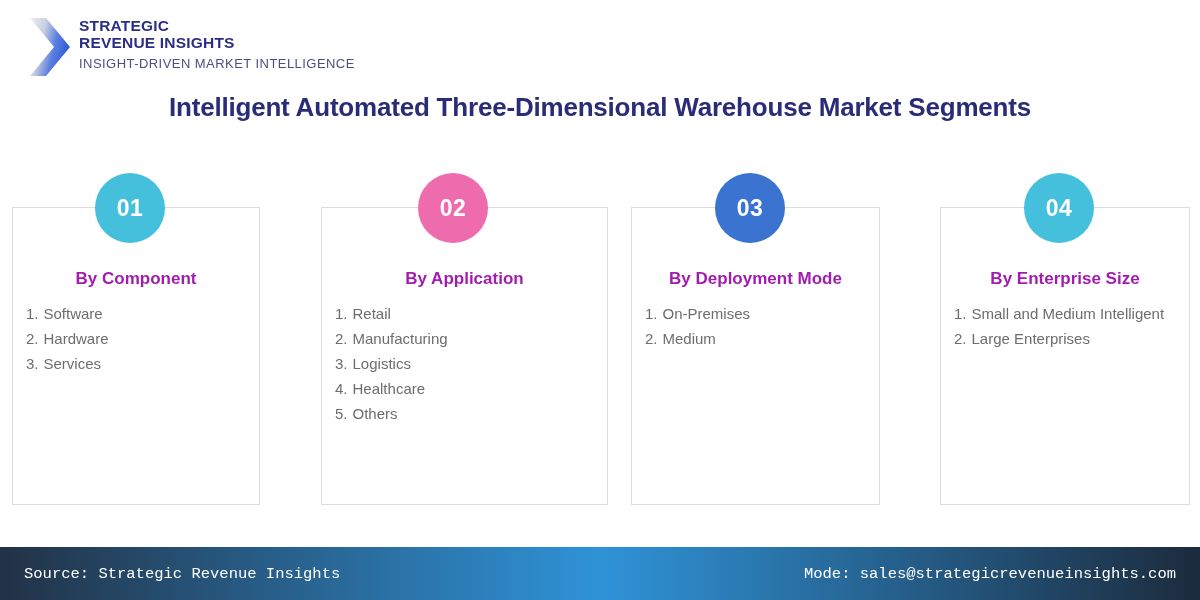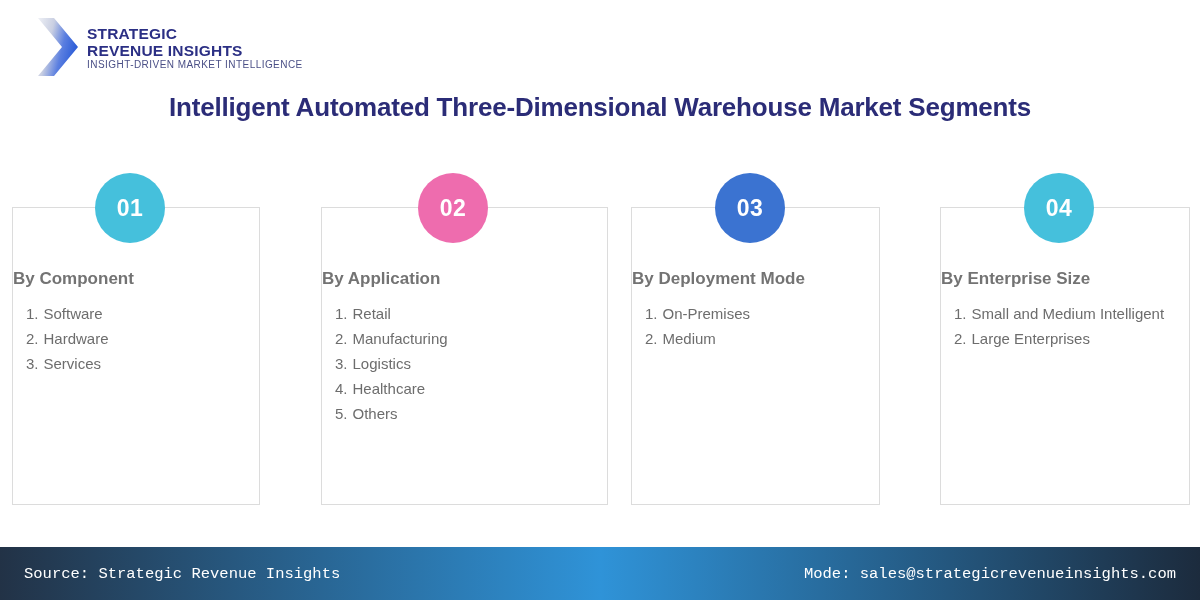--- a/index.html
+++ b/index.html
@@ -7,37 +7,37 @@
   body {
     font-family:"Liberation Sans", sans-serif;
     background:#ffffff;
     overflow:hidden;
     position:relative;
   }
 
   
   .logo-block {
     position:absolute;
-    left:36px; top:16px;
-    display:flex;
-    align-items:center;
+    left:28px; top:16px;
+    display:flex;
     gap:7px;
   }
   .logo-mark { width:44px; height:62px; display:block; flex:0 0 auto; }
   .logo-text-wrap { padding-top:2px; }
   .logo-line {
     font-size:15.5px;
     font-weight:bold;
     letter-spacing:0.2px;
     color:#2b2f84;
     line-height:1.08;
     white-space:nowrap;
   }
   .logo-tagline {
-    font-size:10px;
+    margin-top:5px;
+    font-size:13px;
     letter-spacing:0.45px;
     color:#4a4f86;
     white-space:nowrap;
   }
 
   
   .page-title {
     position:absolute;
     left:150px; top:92px;
     width:900px;
@@ -65,24 +65,24 @@
   }
   .card.c0 { left:12px;  width:248px; }
   .card.c1 { left:321px; width:287px; }
   .card.c2 { left:631px; width:249px; }
   .card.c3 { left:940px; width:250px; }
 
   .card-heading {
     position:absolute;
     top:61px;
     left:0; right:0;
-    text-align:left;
+    text-align:center;
     font-size:17px;
     font-weight:bold;
-    color:#737373;
+    color:#a21caf;
     white-space:nowrap;
   }
   .card-list {
     position:absolute;
     top:93px;
     left:13px;
     right:8px;
     list-style:none;
   }
   .card-list li {

